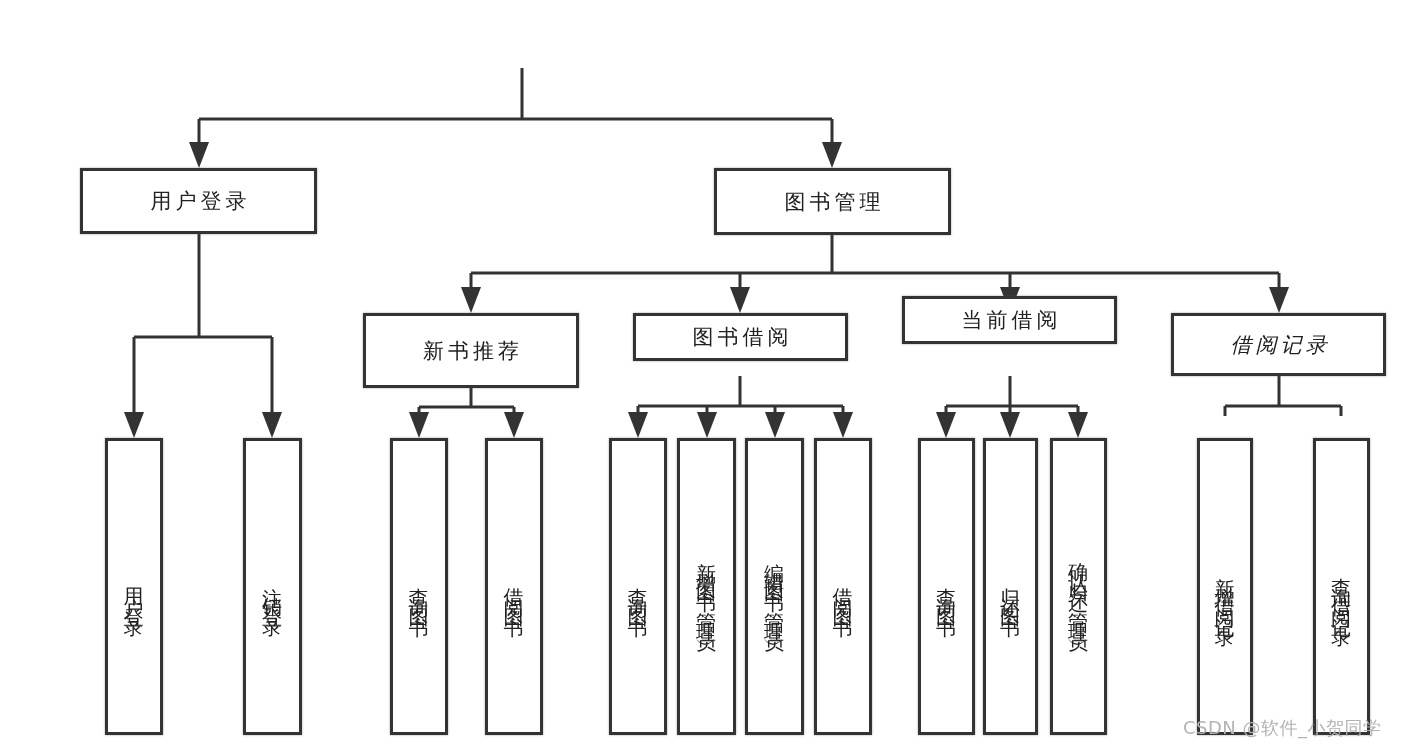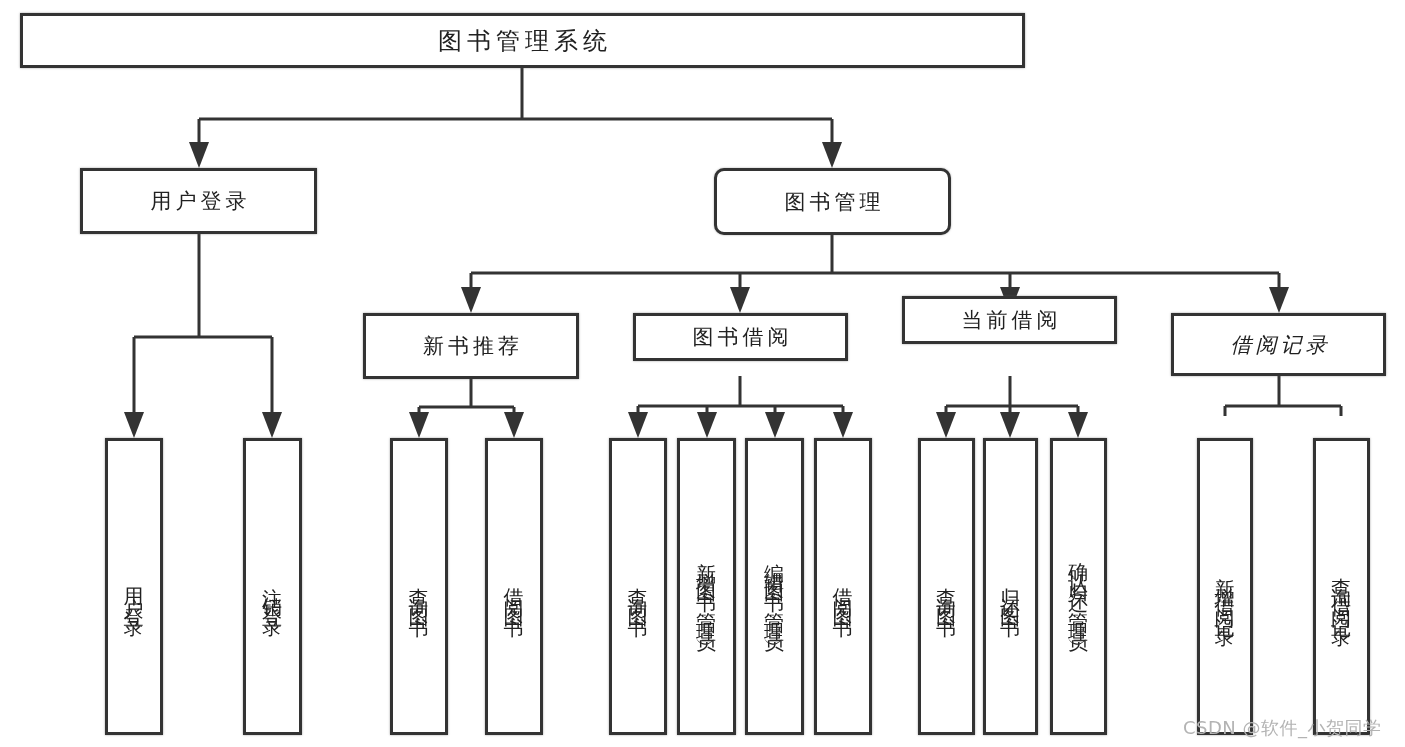--- a/index.html
+++ b/index.html
@@ -77,26 +77,25 @@
       <polygon points="628,412 648,412 638,438"></polygon>
       <polygon points="697,412 717,412 707,438"></polygon>
       <polygon points="765,412 785,412 775,438"></polygon>
       <polygon points="833,412 853,412 843,438"></polygon>
       <polygon points="936,412 956,412 946,438"></polygon>
       <polygon points="1000,412 1020,412 1010,438"></polygon>
       <polygon points="1068,412 1088,412 1078,438"></polygon>
     </g>
   </svg>
 
-  <div class="box h1" style="left:20px; top:13px; width:1005px; height:55px;">图书管理系统</div>
 
   <div class="box h2" style="left:80px; top:168px; width:237px; height:66px;">用户登录</div>
-  <div class="box h2" style="left:714px; top:168px; width:237px; height:67px;border-radius:10px;">图书管理</div>
+  <div class="box h2" style="left:714px; top:168px; width:237px; height:67px;">图书管理</div>
 
-  <div class="box h2" style="left:363px; top:313px; width:216px; height:66px;">新书推荐</div>
+  <div class="box h2" style="left:363px; top:313px; width:216px; height:75px;">新书推荐</div>
   <div class="box h2" style="left:633px; top:313px; width:215px; height:48px;">图书借阅</div>
   <div class="box h2" style="left:902px; top:296px; width:215px; height:48px;">当前借阅</div>
   <div class="box h2" style="left:1171px; top:313px; width:215px; height:63px;font-style:italic;">借阅记录</div>
 
   <div class="box vbox" style="left:105px; top:438px; width:58px; height:297px;">
     <span>用户登录</span>
   </div>
   <div class="box vbox" style="left:243px; top:438px; width:59px; height:297px;">
     <span>注销登录</span>
   </div>

